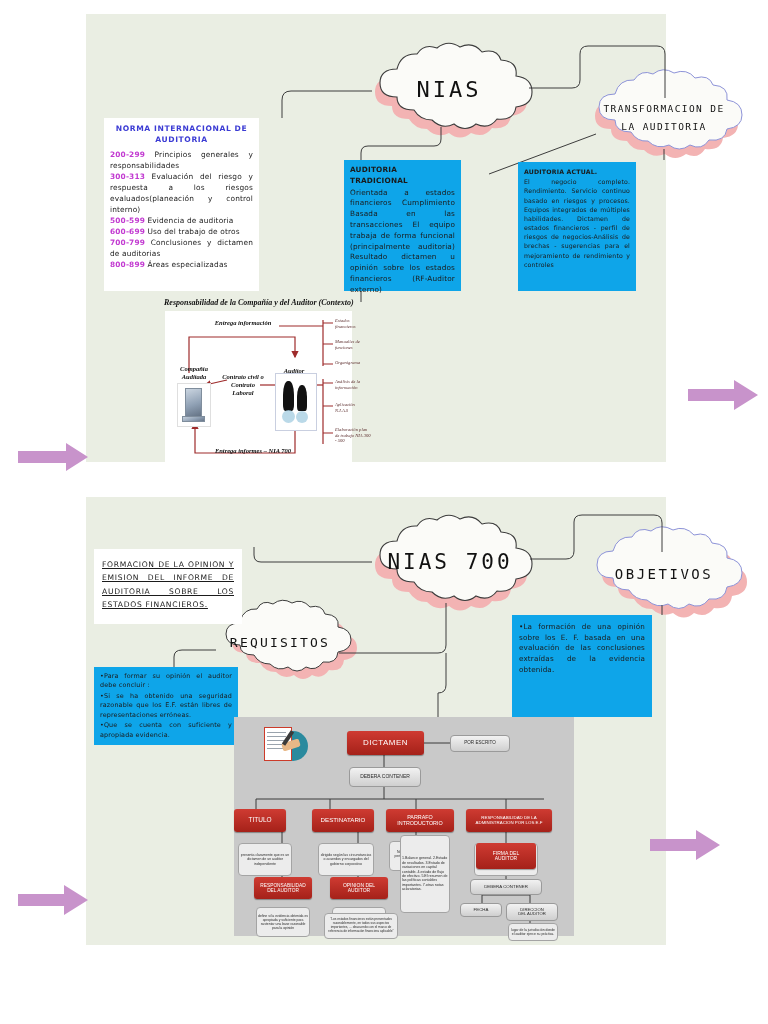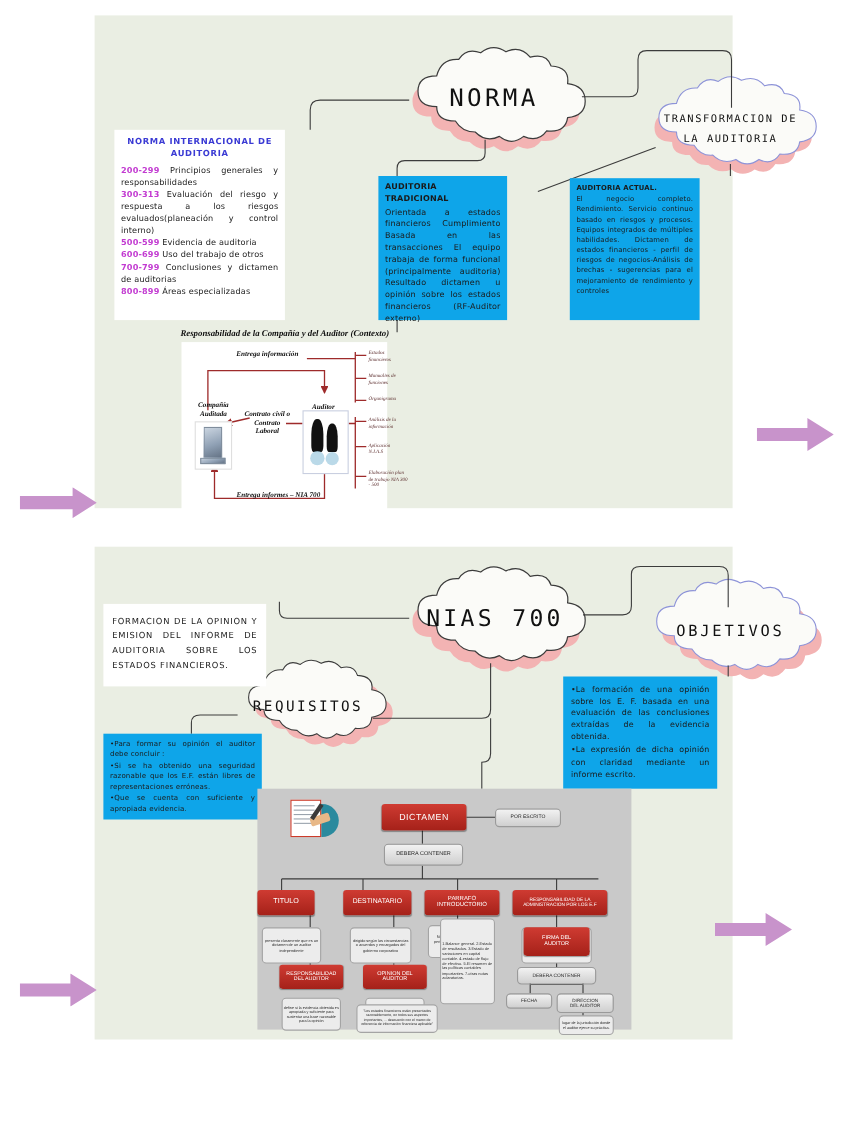--- a/index.html
+++ b/index.html
@@ -72,21 +72,21 @@
                  q11 9 22 0 q13 6 21 -5 q17 2 19 -12 q16 -2 16 -15 q0 -14 -16 -16
                  q2 -15 -15 -16 q-4 -12 -19 -8 q-9 -11 -22 -5 q-12 -8 -23 1
                  q-13 -5 -20 6 q-16 -1 -20 15 z" fill="#f3b3b3" stroke="none"></path>
       </g>
       <path d="M28 22 q-17 0 -17 14 q0 14 17 14 q0 13 17 13 q6 10 18 10 q10 10 22 4
                q11 9 22 0 q13 6 21 -5 q17 2 19 -12 q16 -2 16 -15 q0 -14 -16 -16
                q2 -15 -15 -16 q-4 -12 -19 -8 q-9 -11 -22 -5 q-12 -8 -23 1
                q-13 -5 -20 6 q-16 -1 -20 15 z" fill="#fbfbf8" stroke="#3c3c3c" stroke-width="1.1"></path>
     </svg>
     <div class="cl-label" style="font-size:22px;letter-spacing:3px;padding-bottom:4px;">
-      <span>NORMA</span>
+      <span>NIAS</span>
     </div>
   </div>
 
   <div class="cloud" style="left:503px;top:60px;width:150px;height:88px;">
     <svg width="150" height="88" viewBox="0 0 150 88" aria-hidden="true">
       <g transform="translate(-4,9)">
         <path d="M26 20 q-16 0 -16 13 q0 13 16 13 q0 12 16 12 q6 10 17 9 q9 9 21 4
                  q10 8 21 0 q12 6 19 -5 q16 2 18 -11 q15 -2 15 -14 q0 -13 -15 -15
                  q2 -14 -14 -15 q-4 -11 -18 -7 q-8 -10 -21 -5 q-11 -7 -21 1
                  q-12 -5 -19 6 q-15 -1 -19 14 z" fill="#f3b3b3"></path>
@@ -269,32 +269,31 @@
       <path d="M286 65 L175 65 Q168 65 168 58 L168 50" fill="none" stroke="#3c3c3c" stroke-width="1"></path>
       <path d="M444 62 L480 62 Q488 62 488 54 L488 25 Q488 18 496 18 L568 18 Q576 18 576 26 L576 55" fill="none" stroke="#3c3c3c" stroke-width="1"></path>
       <path d="M576 108 L576 118" fill="none" stroke="#3c3c3c" stroke-width="1"></path>
       <path d="M360 106 L360 148 Q360 156 352 156 L253 156" fill="none" stroke="#3c3c3c" stroke-width="1"></path>
       <path d="M130 153 L96 153 Q88 153 88 160 L88 170" fill="none" stroke="#3c3c3c" stroke-width="1"></path>
       <path d="M360 156 L360 188 Q360 196 352 196 L352 220" fill="none" stroke="#3c3c3c" stroke-width="1"></path>
     </svg>
   </div>
 
   <div class="box pink" style="left:8px;top:52px;width:148px;height:75px;font-size:7.6px;padding:9px 8px;">
-    <p style="letter-spacing:.7px;line-height:1.75;">FORMACION DE LA OPINION Y EMISION DEL INFORME DE AUDITORIA SOBRE LOS ESTADOS FINANCIEROS.</p>
+    <p style="letter-spacing:.7px;line-height:1.75;text-decoration:underline;">FORMACION DE LA OPINION Y EMISION DEL INFORME DE AUDITORIA SOBRE LOS ESTADOS FINANCIEROS.</p>
   </div>
 
   <div class="box green" style="left:8px;top:170px;width:144px;height:78px;font-size:6.4px;padding:5px 6px;">
     <p style="margin-bottom:1px;">•<span>Para formar su opinión el auditor debe concluir :</span></p>
     <p style="margin-bottom:1px;">•<span>Si se ha obtenido una seguridad razonable que los E.F. están libres de representaciones erróneas.</span></p>
     <p>•<span>Que se cuenta con suficiente y apropiada evidencia.</span></p>
   </div>
 
   <div class="box green" style="left:426px;top:118px;width:140px;height:102px;font-size:7.2px;padding:7px 7px;">
     <p style="margin-bottom:2px;">•<span>La formación de una opinión sobre los E. F. basada en una evaluación de las conclusiones extraídas de la evidencia obtenida.</span></p>
-    <p>•<span>La expresión de dicha opinión con claridad mediante un informe escrito.</span></p>
   </div>
 
   <div class="fig2" style="left:148px;top:220px;width:340px;height:219px;">
 
     <svg width="340" height="219" style="position:absolute;left:0;top:0;">
       <g stroke="#3a3a3a" stroke-width="1" fill="none">
         <path d="M190 26 L216 26"></path>
         <path d="M150 38 L150 50"></path>
         <path d="M150 70 L150 82"></path>
         <path d="M22 82 L310 82"></path>

